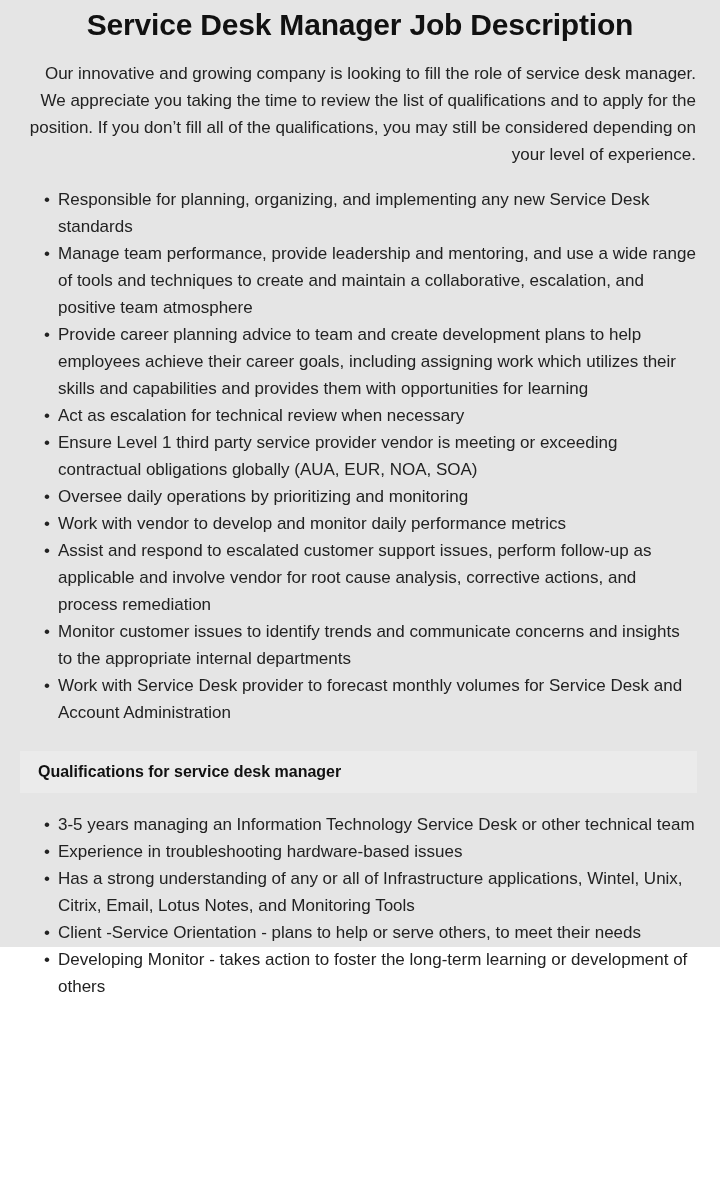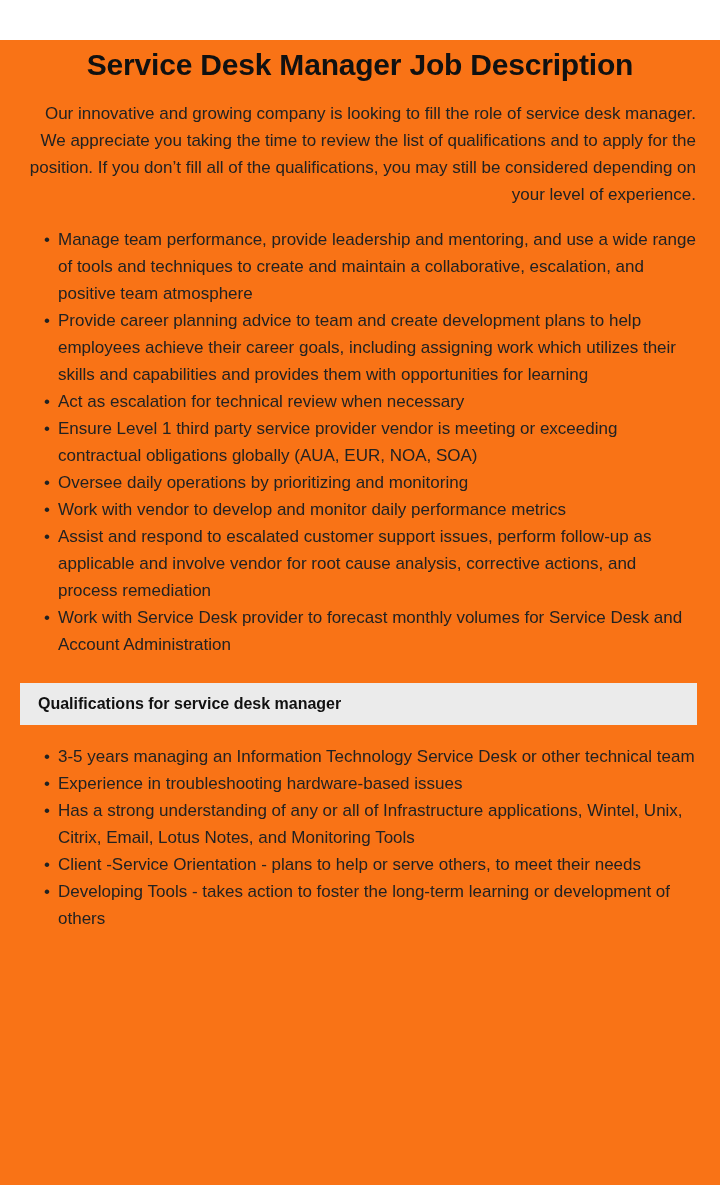--- a/index.html
+++ b/index.html
@@ -11,24 +11,23 @@
     width: 720px;
     height: 1187px;
     font-family: "Liberation Sans", sans-serif;
     color: #1a1a1a;
     -webkit-font-smoothing: antialiased;
     overflow: hidden;
   }
   .page {
     position: relative;
     width: 720px;
-    height: 1145px;
-    background: #f97316;
+    height: 947px;
+    background: #e5e5e5;
     box-sizing: border-box;
-    margin-top: 40px;
   }
 
   
   .doc-title {
     margin: 0;
     padding: 6px 20px 0 20px;
     font-size: 30px;
     line-height: 38px;
     font-weight: bold;
     text-align: center;
@@ -90,35 +89,37 @@
 <body>
 
 <div class="page">
 
   <h1 class="doc-title">Service Desk Manager Job Description</h1>
 
   <p class="intro">Our innovative and growing company is looking to fill the role of service desk manager. We appreciate you taking the time to review the list of qualifications and to apply for the position. If you don’t fill all of the qualifications, you may still be considered depending on your level of experience.</p>
 
   <div class="section-block">
     <ul class="bullets">
+      <li>Responsible for planning, organizing, and implementing any new Service Desk standards</li>
       <li>Manage team performance, provide leadership and mentoring, and use a wide range of tools and techniques to create and maintain a collaborative, escalation, and positive team atmosphere</li>
       <li>Provide career planning advice to team and create development plans to help employees achieve their career goals, including assigning work which utilizes their skills and capabilities and provides them with opportunities for learning</li>
       <li>Act as escalation for technical review when necessary</li>
       <li>Ensure Level 1 third party service provider vendor is meeting or exceeding contractual obligations globally (AUA, EUR, NOA, SOA)</li>
       <li>Oversee daily operations by prioritizing and monitoring</li>
       <li>Work with vendor to develop and monitor daily performance metrics</li>
       <li>Assist and respond to escalated customer support issues, perform follow-up as applicable and involve vendor for root cause analysis, corrective actions, and process remediation</li>
+      <li>Monitor customer issues to identify trends and communicate concerns and insights to the appropriate internal departments</li>
       <li>Work with Service Desk provider to forecast monthly volumes for Service Desk and Account Administration</li>
     </ul>
   </div>
 
   <div class="section-block">
     <div class="section-header">Qualifications for service desk manager</div>
     <ul class="bullets">
       <li>3-5 years managing an Information Technology Service Desk or other technical team</li>
       <li>Experience in troubleshooting hardware-based issues</li>
       <li>Has a strong understanding of any or all of Infrastructure applications, Wintel, Unix, Citrix, Email, Lotus Notes, and Monitoring Tools</li>
       <li>Client -Service Orientation - plans to help or serve others, to meet their needs</li>
-      <li>Developing Tools - takes action to foster the long-term learning or development of others</li>
+      <li>Developing Monitor - takes action to foster the long-term learning or development of others</li>
     </ul>
   </div>
 
 </div>
 
 </body></html>

